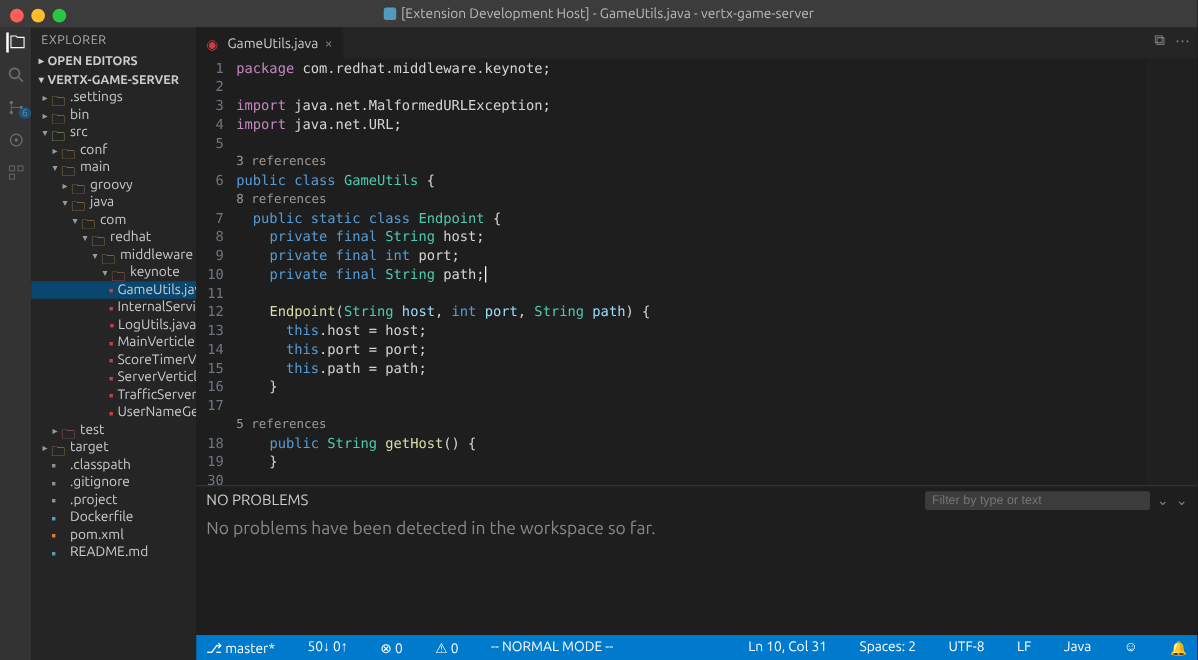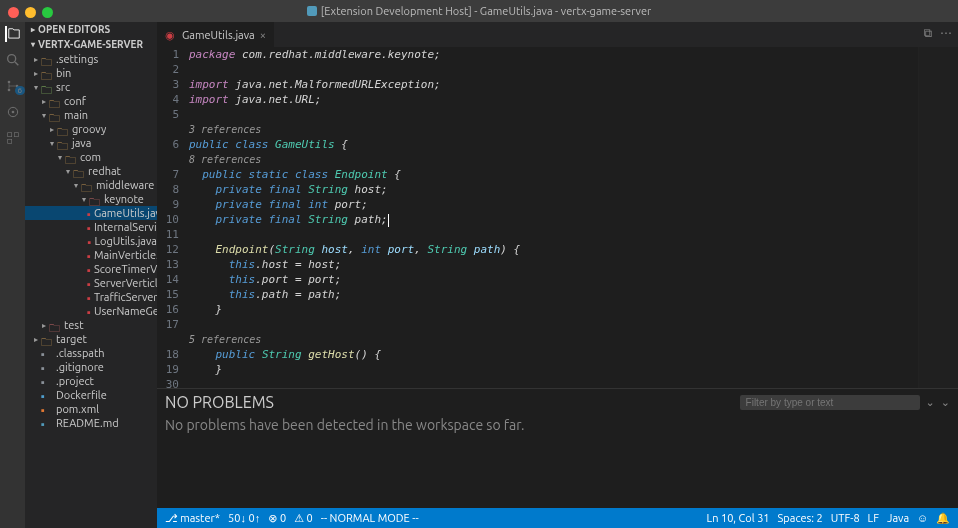--- a/index.html
+++ b/index.html
@@ -27,37 +27,37 @@
 .foldicon { width: 12px; height: 10px; margin-right: 3px; display: inline-block; }
 .editor-area { flex: 1; display: flex; flex-direction: column; background: #1e1e1e; }
 .tabs { height: 25px; background: #252526; display: flex; align-items: stretch; position: relative; }
 .tab { display: flex; align-items: center; padding: 0 8px; background: #1e1e1e; border-right: 1px solid #252526; font-size: 11px; gap: 5px; cursor: pointer; }
 .tab-icon { width: 12px; height: 12px; color: #cc3e44; }
 .tab-close { opacity: 0.6; }
 .tab-actions { position: absolute; right: 6px; top: 4px; display: flex; gap: 8px; color: #888; font-size: 12px; }
 .editor-body { flex: 1; display: flex; overflow: hidden; font-family: "Menlo", "Consolas", monospace; font-size: 11px; line-height: 15px; }
 .gutter { width: 28px; text-align: right; padding-right: 6px; color: #6e7681; }
 .gutter div { height: 15px; }
-.code { flex: 1; color: #d4d4d4; position: relative; font-style: italic; }
+.code { flex: 1; color: #d4d4d4; position: relative; }
 .code-line { height: 15px; white-space: pre; padding-left: 4px; }
 .codelens { color: #999; font-size: 10px; height: 15px; padding-left: 4px; }
 .k { color: #c586c0; }
 .kb { color: #569cd6; }
 .t { color: #4ec9b0; }
 .m { color: #dcdcaa; }
 .v { color: #9cdcfe; }
 .cursor-mark { background: #fff; width: 1px; height: 13px; display: inline-block; vertical-align: middle; }
 .problems-panel { height: 120px; border-top: 1px solid #333; background: #1e1e1e; position: relative; padding: 4px 8px; }
 .panel-header { display: flex; justify-content: space-between; align-items: center; }
-.panel-title { font-size: 16px; color: #ccc; }
+.panel-title { font-size: 12px; color: #ccc; }
 .panel-actions { display: flex; gap: 6px; align-items: center; }
 .filter-input { background: #3c3c3c; border: none; color: #ccc; padding: 2px 6px; font-size: 10px; width: 180px; border-radius: 2px; }
 .panel-body { margin-top: 6px; color: #888; font-size: 14px; }
 .statusbar { height: 20px; background: #007acc; color: #fff; display: flex; align-items: center; font-size: 11px; padding: 0 8px; justify-content: space-between; }
-.status-left, .status-right { display: flex; gap: 8px; align-items: center; }
+.status-left, .status-right { display: flex; gap: 26px; align-items: center; }
 .status-item { cursor: pointer; }
 .minimap { position: absolute; right: 0; top: 0; width: 40px; height: 100%; background: rgba(255,255,255,0.01); border-left: 1px solid #222; }
 svg.icon { width: 100%; height: 100%; }
 </style>
 </head>
 <body>
 
 <div class="mac-buttons">
   <div class="mac-btn mac-close"></div>
   <div class="mac-btn mac-min"></div>
@@ -89,20 +89,21 @@
           <circle cx="12" cy="12" r="2" fill="#aaa"></circle>
         </svg></div>
     <div class="activity-icon"><svg class="icon" viewBox="0 0 24 24">
           <rect x="4" y="4" width="6" height="6" fill="none" stroke="#aaa"></rect>
           <rect x="14" y="4" width="6" height="6" fill="none" stroke="#aaa"></rect>
           <rect x="4" y="14" width="6" height="6" fill="none" stroke="#aaa"></rect>
         </svg></div>
   </div>
 
   <div class="sidebar">
+    <div class="sidebar-header">EXPLORER</div>
     <div class="section-header">OPEN EDITORS</div>
     <div class="section-header open">VERTX-GAME-SERVER</div>
     <div class="tree" id="tree">
         <div class="tree-item" style="padding-left: 6px;">
           <span class="chevron">▸</span>
           <span class="foldicon" style="color:#c09553">🗀</span>
           <span>.settings</span>
         </div>
         <div class="tree-item" style="padding-left: 6px;">
           <span class="chevron">▸</span>

